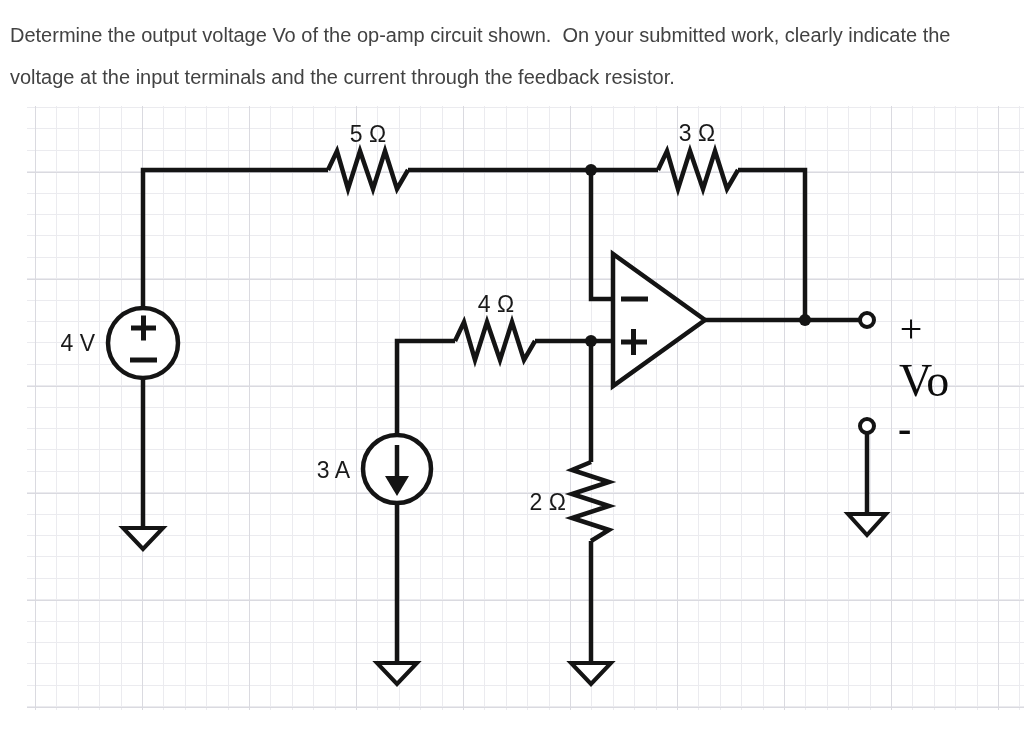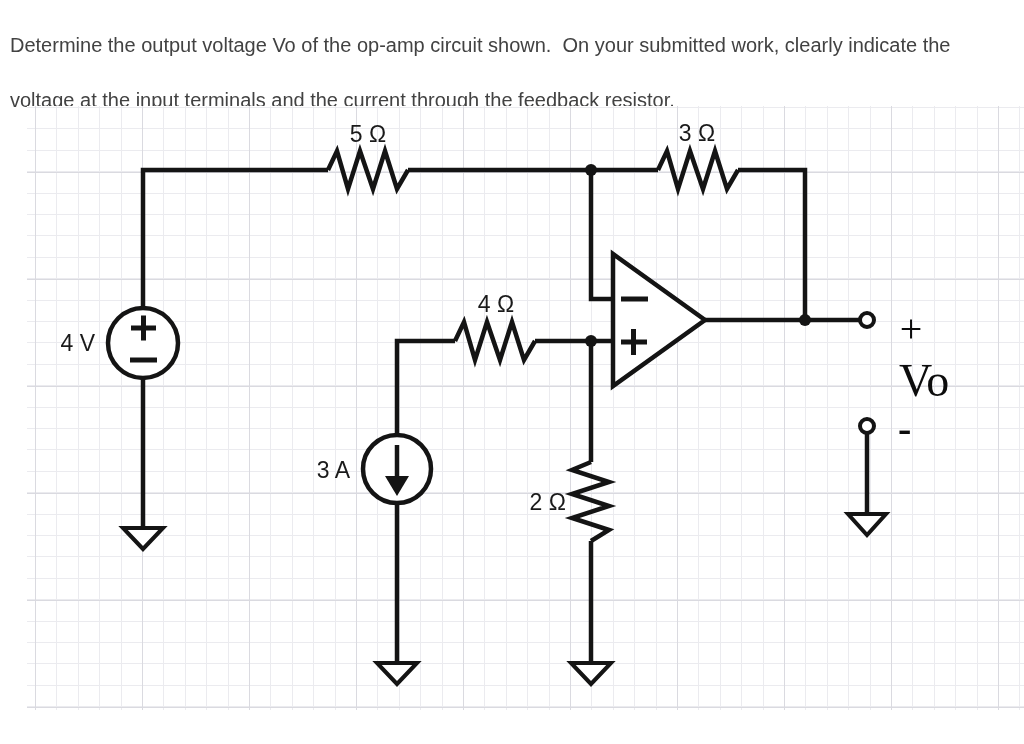--- a/index.html
+++ b/index.html
@@ -3,24 +3,24 @@
 <meta charset="utf-8">
 <style>
   html,body{margin:0;padding:0;}
   body{
     width:1024px;height:744px;position:relative;background:#ffffff;
     font-family:"Liberation Sans",sans-serif;overflow:hidden;
   }
   .problem-line{
     position:absolute;left:10px;width:1010px;
     font-size:20px;line-height:26px;color:#424242;
-    white-space:pre-wrap;letter-spacing:0px;margin-top:10px;
+    white-space:pre-wrap;letter-spacing:0px;
   }
   #line1{top:22px;}
-  #line2{top:77px;}
+  #line2{top:64px;}
   .grid-paper{
     position:absolute;left:27px;top:106px;width:997px;height:604px;
     background-color:#ffffff;
     background-image:
       repeating-linear-gradient(to right,#dadae0 0 1px,transparent 1px 107px),
       repeating-linear-gradient(to bottom,#dadae0 0 1px,transparent 1px 107px),
       repeating-linear-gradient(to right,#ebebef 0 1px,transparent 1px 21.4px),
       repeating-linear-gradient(to bottom,#ebebef 0 1px,transparent 1px 21.4px);
     background-position:8px 0px,0px 66px,8px 0px,1px 1px;
   }

